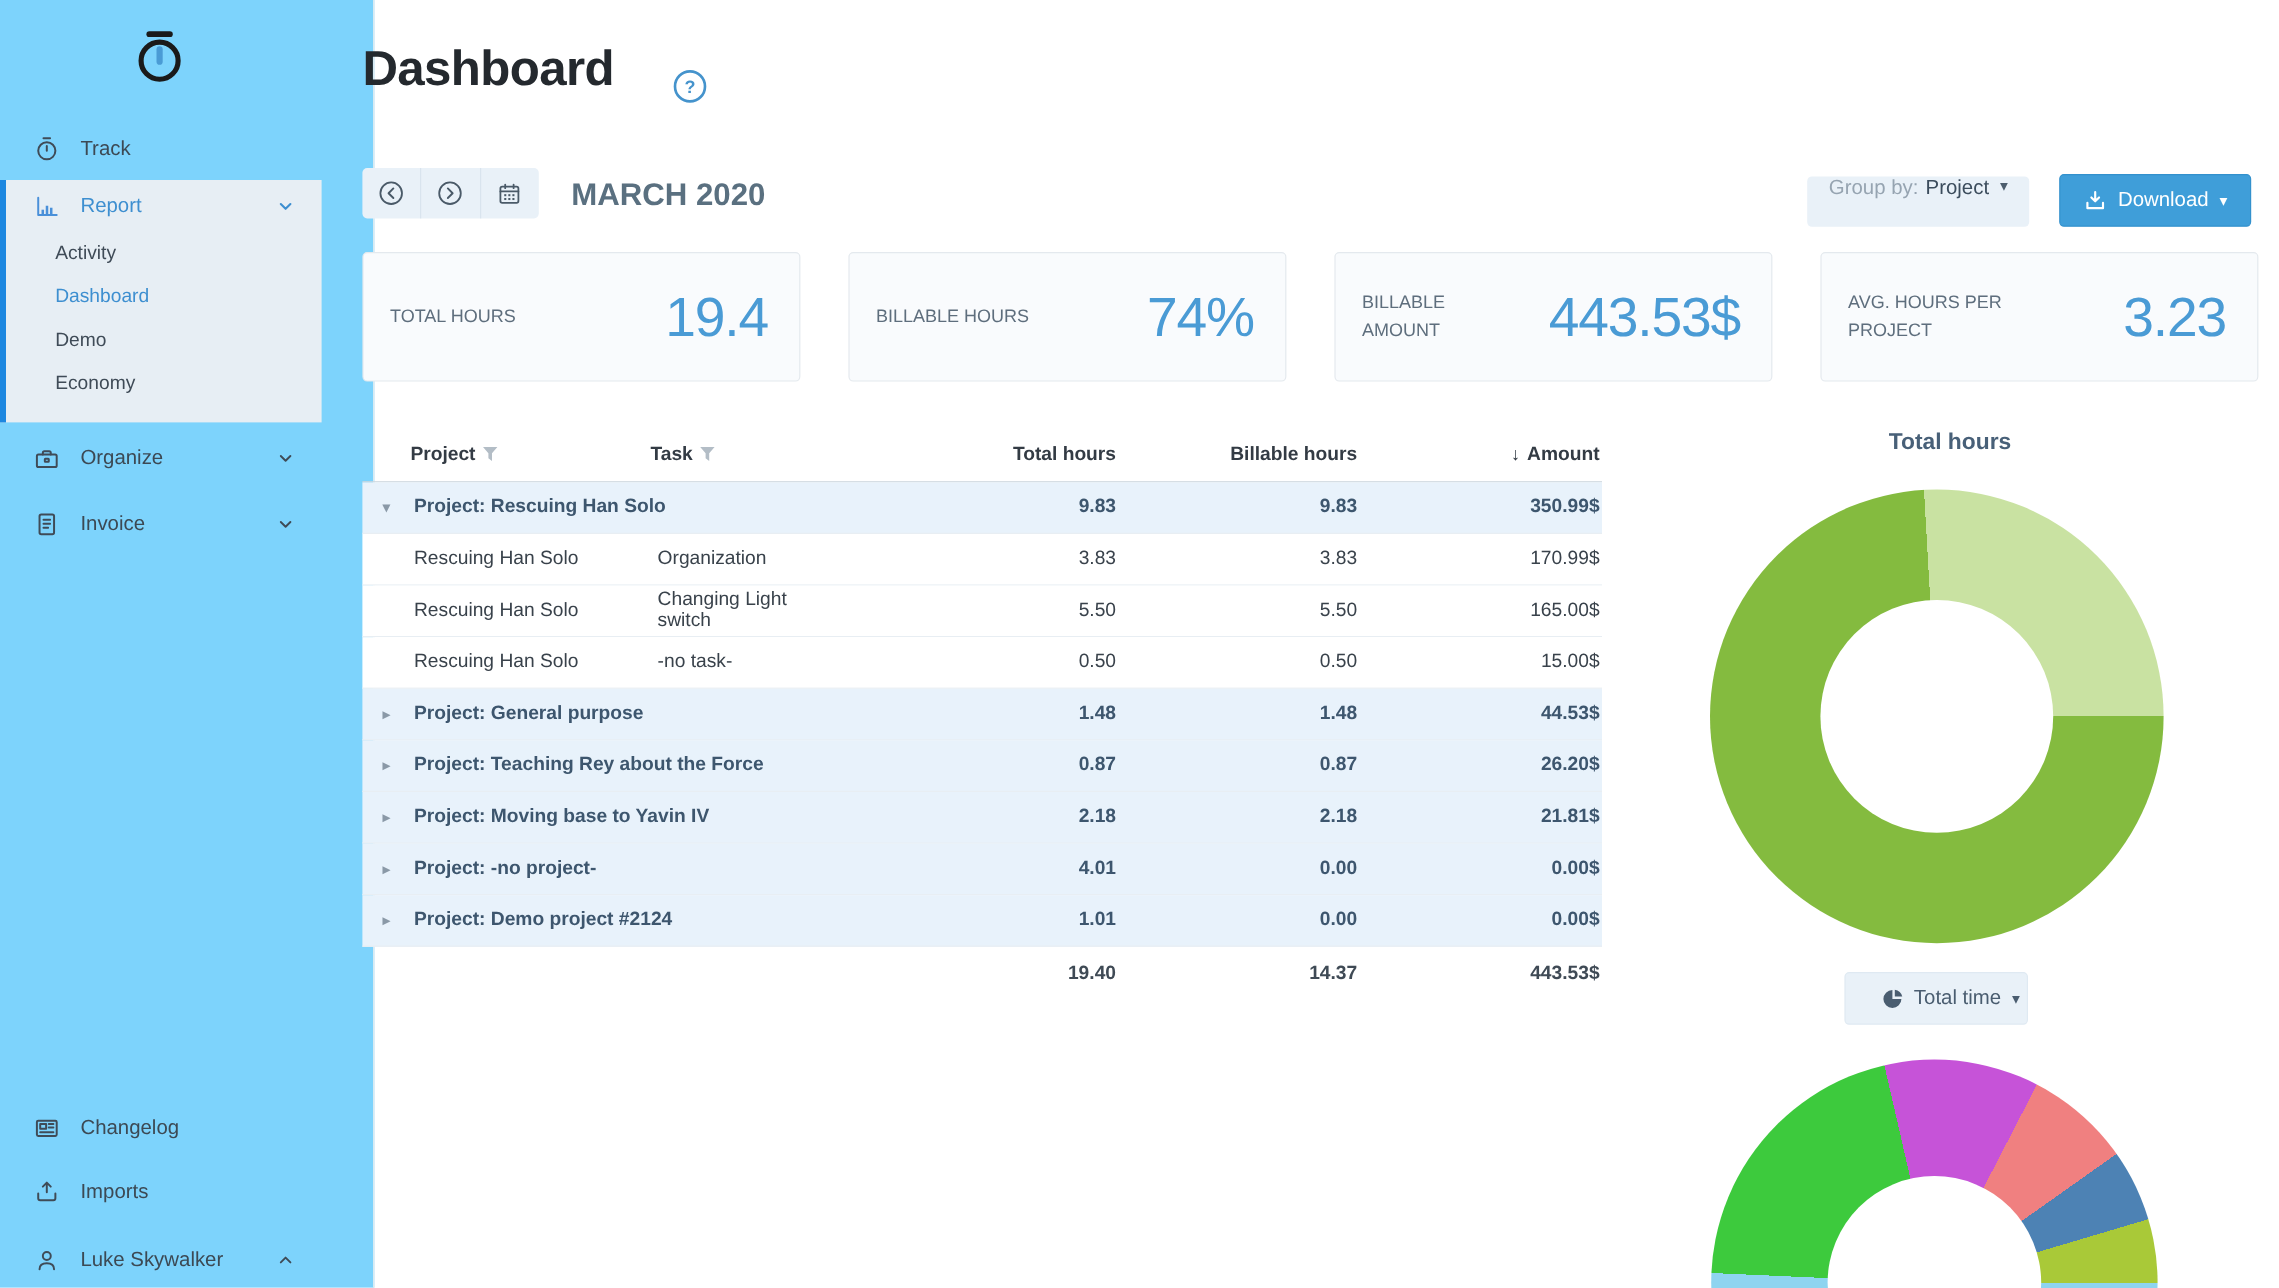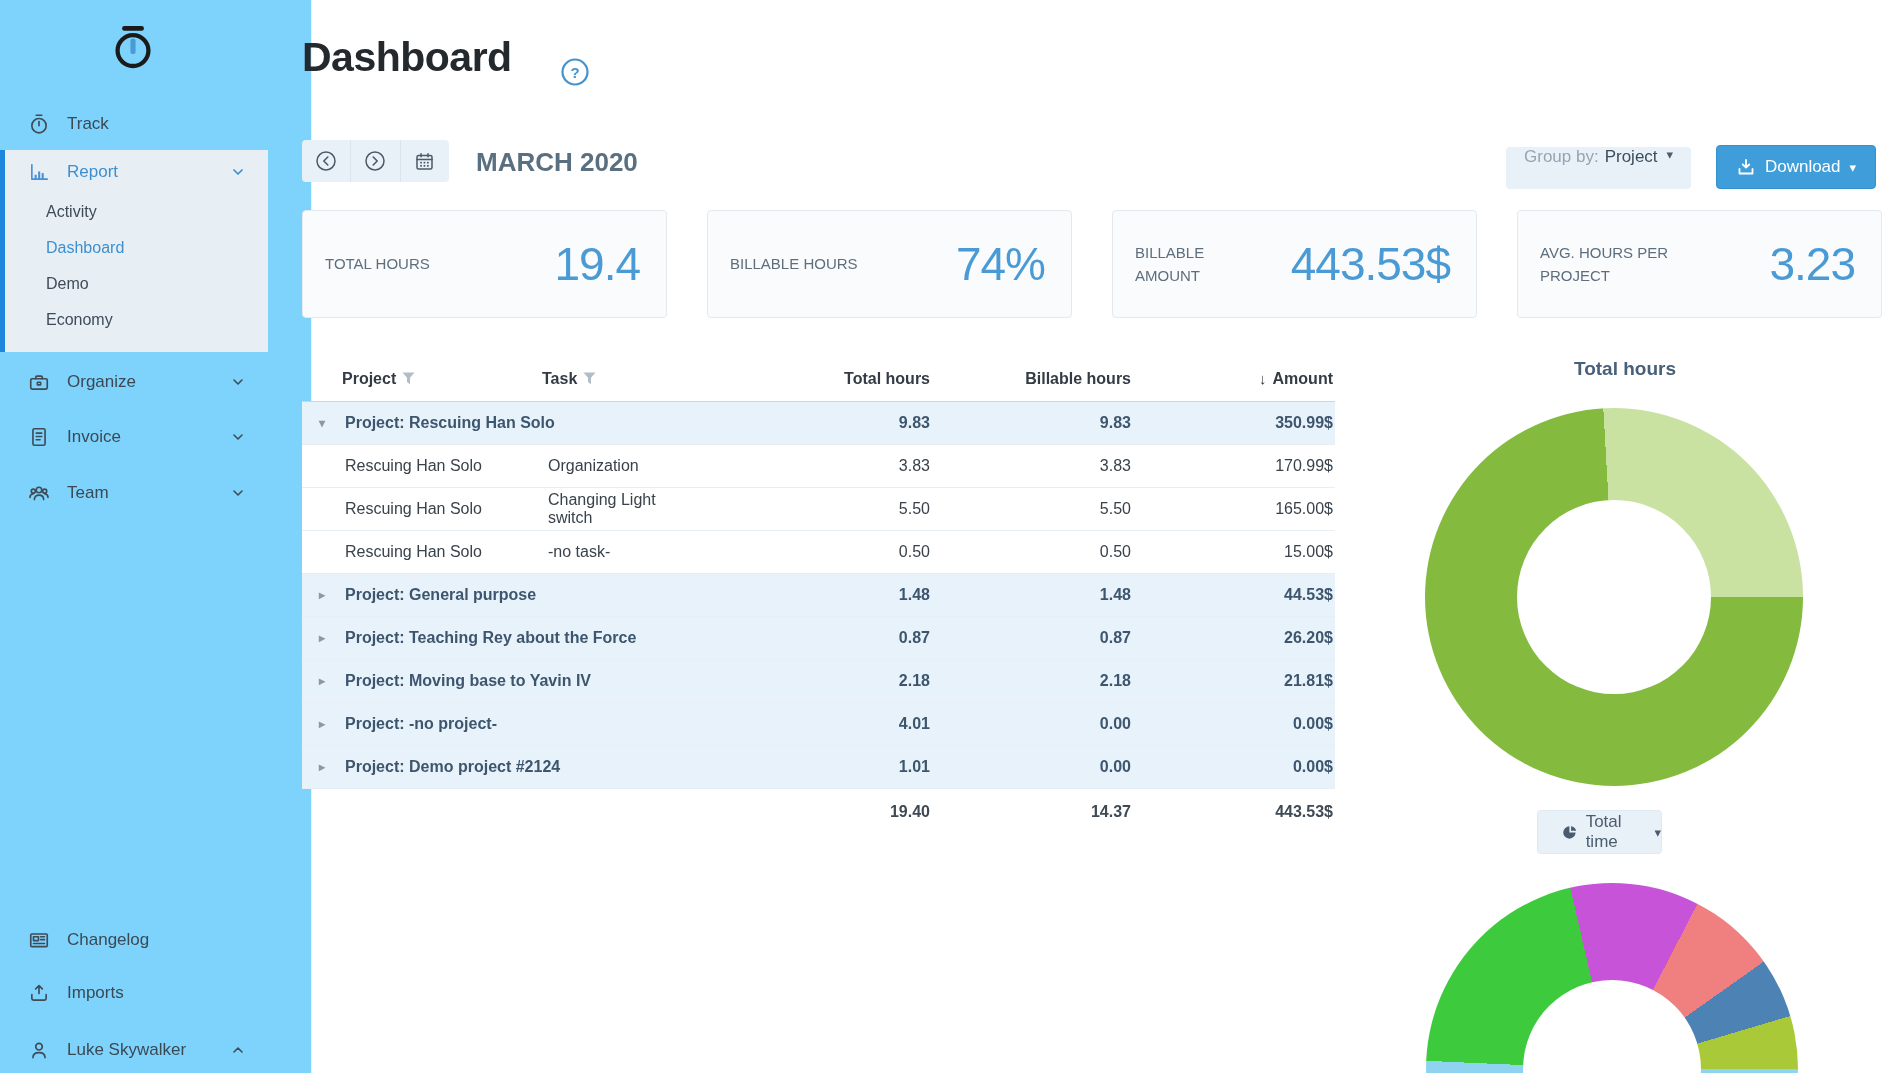--- a/index.html
+++ b/index.html
@@ -66,21 +66,21 @@
   .sort-arrow { font-size:15px; font-weight:bold; }
 
   
   #chart1-title { position:absolute; left:1440px; top:358px; width:370px; text-align:center;
     font-size:19px; font-weight:bold; color:#486078; }
   .donut { position:absolute; border-radius:50%; }
   #donut1 { left:1425px; top:408px; width:378px; height:378px; }
   #donut1::after { content:""; position:absolute; inset:92px; background:#fff; border-radius:50%; }
   #donut2 { left:1426px; top:883px; width:372px; height:372px; }
   #donut2::after { content:""; position:absolute; inset:97px; background:#fff; border-radius:50%; }
-  #totaltime-btn { position:absolute; left:1537px; top:810px; width:125px; height:44px;
+  #totaltime-btn { position:absolute; left:1537px; top:810px; width:153px; height:44px;
     background:#e9f1f8; border:1px solid #dfe9f2; border-radius:4px; color:#4a5d70;
     display:flex; align-items:center; justify-content:center; font-size:17px; cursor:pointer;padding-left:24px; }
   #totaltime-btn svg { margin-right:8px; }
   #totaltime-btn .caret { color:#4a5d70; }
 
   svg .st { stroke:#3f4b57; stroke-width:1.5; fill:none; stroke-linecap:round; stroke-linejoin:round; }
   svg .stb { stroke:#4a90d9; stroke-width:1.5; fill:none; stroke-linecap:round; stroke-linejoin:round; }
 </style>
 </head>
 <body>
@@ -152,37 +152,20 @@
       </svg>
     </span>
     <span class="nlabel">Invoice</span>
     <span class="chev">
       <svg width="16" height="16" viewBox="0 0 20 20">
           <path d="M5 7.5 l5 5 5-5" stroke="#3f4b57" stroke-width="2" fill="none" stroke-linecap="round" stroke-linejoin="round"></path>
         </svg>
     </span>
   </div>
 
-  <div class="nav-item" style="top:472px">
-    <span class="nicon">
-      <svg width="22" height="22" viewBox="0 0 20 20">
-        <circle class="st" cx="4.8" cy="8.3" r="1.8"></circle>
-          <circle class="st" cx="15.2" cy="8.3" r="1.8"></circle>
-        <circle class="st" cx="10" cy="7.3" r="2.5"></circle>
-        <path class="st" d="M5.8 16 c0-2.7 1.9-4.1 4.2-4.1 s4.2 1.4 4.2 4.1"></path>
-        <path class="st" d="M1.8 14 c0-1.9 1.1-3 2.7-3.1 M18.2 14 c0-1.9 -1.1-3 -2.7-3.1"></path>
-      </svg>
-    </span>
-    <span class="nlabel">Team</span>
-    <span class="chev">
-      <svg width="16" height="16" viewBox="0 0 20 20">
-          <path d="M5 7.5 l5 5 5-5" stroke="#3f4b57" stroke-width="2" fill="none" stroke-linecap="round" stroke-linejoin="round"></path>
-        </svg>
-    </span>
-  </div>
 
   <div class="nav-item" style="top:919px">
     <span class="nicon">
       <svg width="22" height="22" viewBox="0 0 20 20">
         <rect class="st" x="2.5" y="4.5" width="15" height="11.5" rx="1"></rect>
         <rect class="st" x="5" y="7" width="4.5" height="3.5"></rect>
         <path class="st" d="M11.5 7 h3.5 M11.5 9.7 h3.5 M5 13.2 h10"></path>
       </svg>
     </span>
     <span class="nlabel">Changelog</span>

